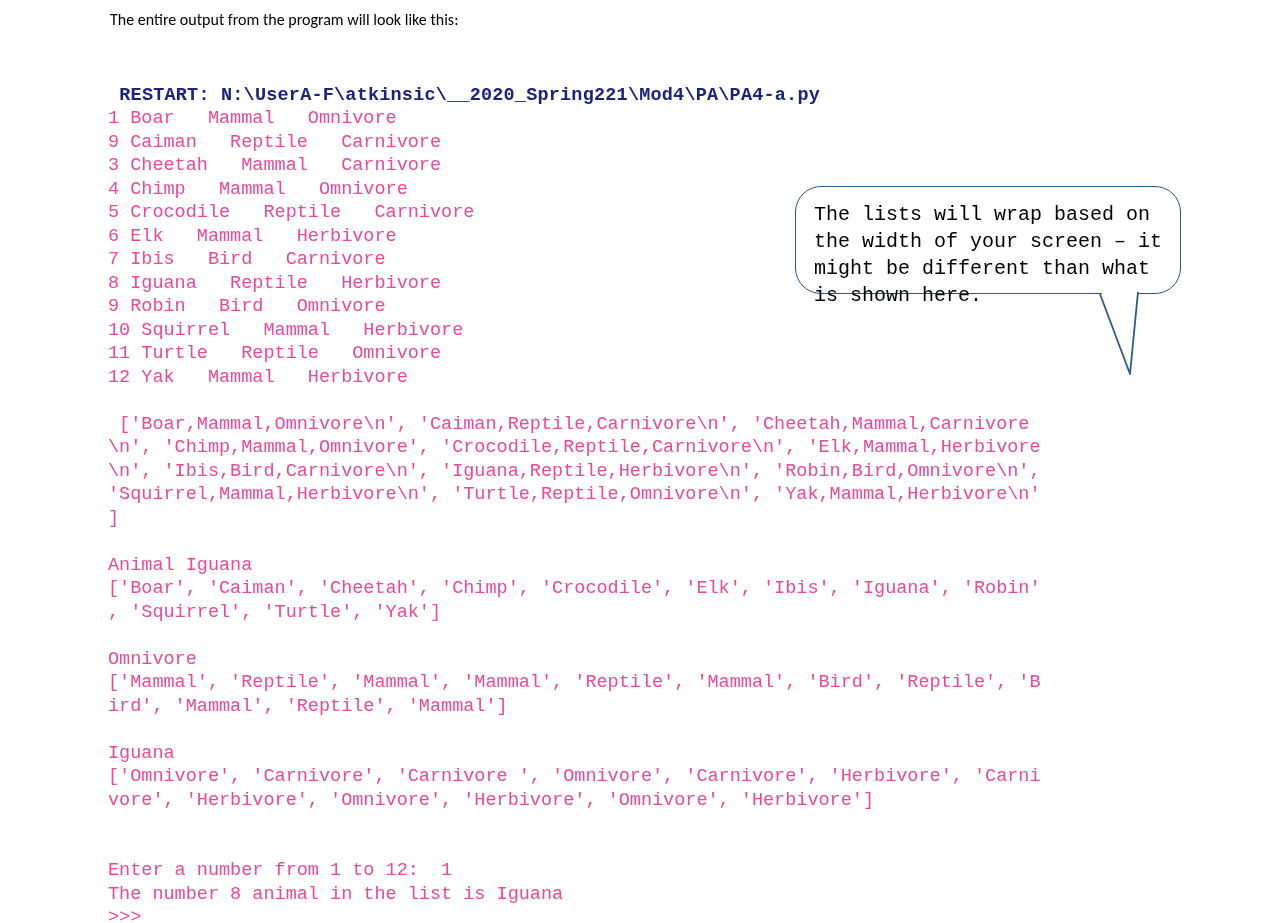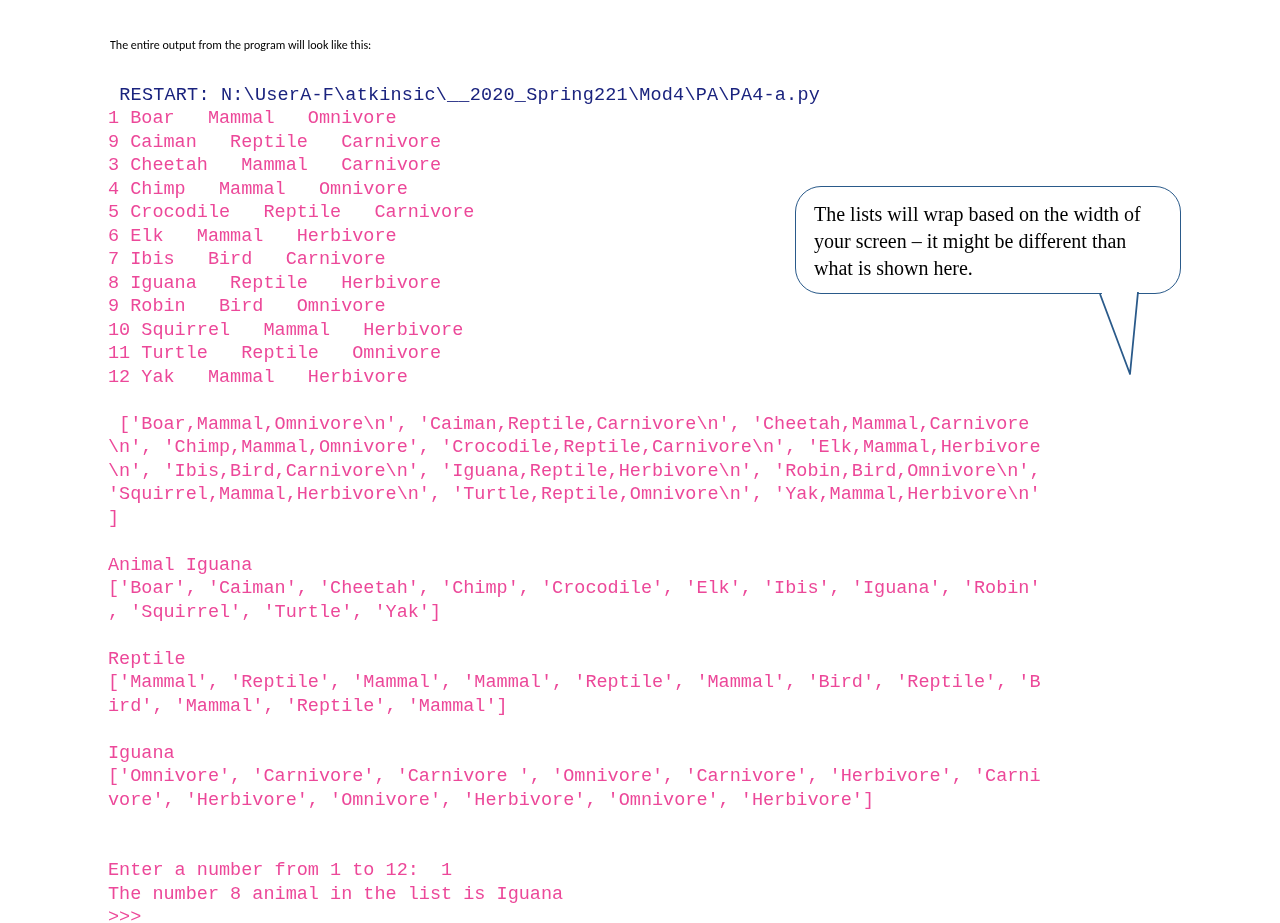--- a/index.html
+++ b/index.html
@@ -9,54 +9,54 @@
     }
     body {
       background: #ffffff;
       width: 1280px;
       height: 923px;
       font-family: Calibri, Arial, sans-serif;
       position: relative;
       overflow: hidden;
     }
     .intro {
-      font-size: 12px;
+      font-size: 16px;
       color: #000000;
       position: absolute;
       top: 10px;
       left: 110px;
-      margin-top: 28px;
     }
     .console {
       position: absolute;
       top: 60px;
       left: 108px;
       width: 1060px;
       font-family: "Courier New", Courier, monospace;
       font-size: 18.5px;
       line-height: 23.5px;
       white-space: pre;
     }
     .restart {
       color: #1a237e;
       letter-spacing: 0.2px;
+      font-weight: bold;
     }
     .blue {
       color: #ec4899;
     }
     .callout {
       position: absolute;
       top: 186px;
       left: 795px;
       width: 386px;
       height: 108px;
       border: 1.8px solid #2a5a8a;
       border-radius: 26px;
       padding: 14px 16px 14px 18px;
-      font-family: Liberation Serif, serif;
+      font-family: Liberation Mono, monospace;
       font-size: 20px;
       color: #000000;
       line-height: 1.35;
       background: #ffffff;
     }
     .tail-svg {
       position: absolute;
       top: 278px;
       left: 1080px;
       width: 80px;
@@ -87,21 +87,21 @@
 <span class="blue"> ['Boar,Mammal,Omnivore\n', 'Caiman,Reptile,Carnivore\n', 'Cheetah,Mammal,Carnivore</span>
 <span class="blue">\n', 'Chimp,Mammal,Omnivore', 'Crocodile,Reptile,Carnivore\n', 'Elk,Mammal,Herbivore</span>
 <span class="blue">\n', 'Ibis,Bird,Carnivore\n', 'Iguana,Reptile,Herbivore\n', 'Robin,Bird,Omnivore\n',</span>
 <span class="blue">'Squirrel,Mammal,Herbivore\n', 'Turtle,Reptile,Omnivore\n', 'Yak,Mammal,Herbivore\n'</span>
 <span class="blue">]</span>
 
 <span class="blue">Animal Iguana</span>
 <span class="blue">['Boar', 'Caiman', 'Cheetah', 'Chimp', 'Crocodile', 'Elk', 'Ibis', 'Iguana', 'Robin'</span>
 <span class="blue">, 'Squirrel', 'Turtle', 'Yak']</span>
 
-<span class="blue">Reptile</span>
+<span class="blue">Omnivore</span>
 <span class="blue">['Mammal', 'Reptile', 'Mammal', 'Mammal', 'Reptile', 'Mammal', 'Bird', 'Reptile', 'B</span>
 <span class="blue">ird', 'Mammal', 'Reptile', 'Mammal']</span>
 
 <span class="blue">Iguana</span>
 <span class="blue">['Omnivore', 'Carnivore', 'Carnivore ', 'Omnivore', 'Carnivore', 'Herbivore', 'Carni</span>
 <span class="blue">vore', 'Herbivore', 'Omnivore', 'Herbivore', 'Omnivore', 'Herbivore']</span>
 
 
 <span class="blue">Enter a number from 1 to 12:  1</span>
 <span class="blue">The number 8 animal in the list is Iguana</span>

